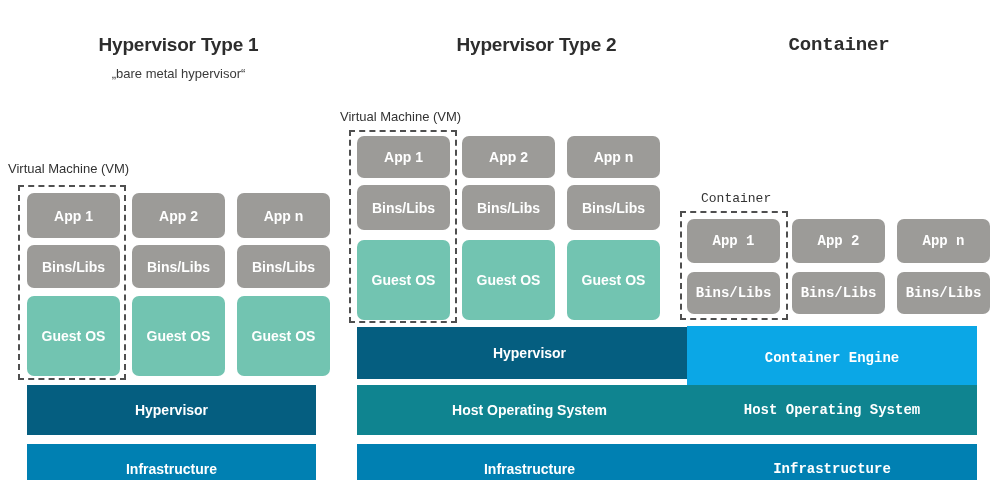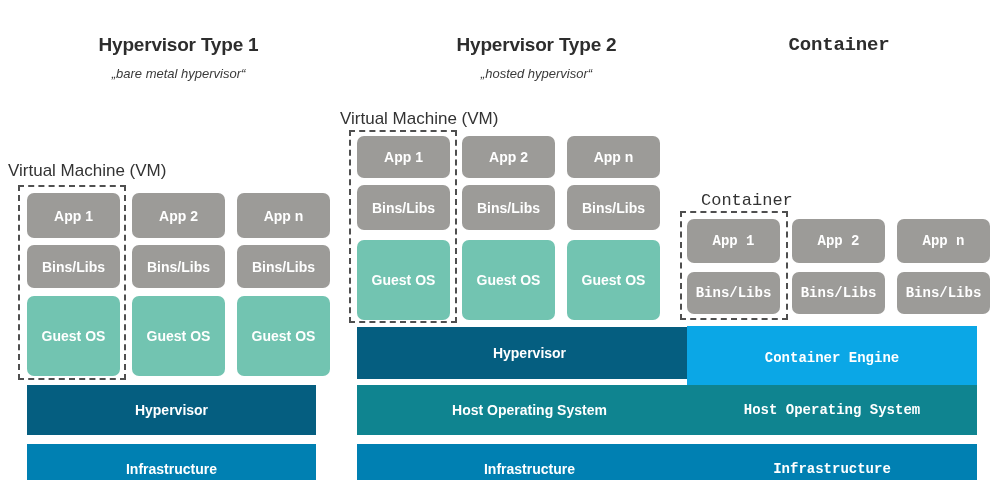--- a/index.html
+++ b/index.html
@@ -4,23 +4,23 @@
 <style>
   html,body { margin:0; padding:0; background:#ffffff; font-family:"Liberation Sans", sans-serif; }
   .canvas { position:relative; width:1001px; height:480px; background:#ffffff; overflow:hidden;margin-top:23px; }
   .col { position:absolute; top:0; height:100%; }
   .title {
     position:absolute; top:11px; left:0; right:0; margin:0;
     text-align:center; font-size:19px; font-weight:bold; color:#2d2d2d; letter-spacing:-0.2px;
   }
   .subtitle {
     position:absolute; top:43px; left:0; right:0; margin:0;
-    text-align:center; font-size:13px; font-style:italic; color:#3a3a3a;
+    text-align:center; font-size:13px; color:#3a3a3a;
   }
-  .group-label { position:absolute; font-size:17px; color:#333333; white-space:nowrap; }
+  .group-label { position:absolute; font-size:13px; color:#333333; white-space:nowrap; }
   .dashed { position:absolute; border:2px dashed #4f4f4f; box-sizing:border-box; background:transparent; }
   .box {
     position:absolute; width:93px; display:flex; align-items:center; justify-content:center;
     color:#ffffff; font-weight:bold; font-size:14px; text-align:center;border-radius:7px;
   }
   .sx0 { left:0; } .sx1 { left:105px; } .sx2 { left:210px; }
   .bar {
     position:absolute; left:0; right:14px; display:flex; align-items:center; justify-content:center;
     color:#ffffff; font-weight:bold; font-size:14px; text-align:center;
   }
@@ -48,21 +48,20 @@
     <div class="box sx0" style="top: 273px; height: 80px; background-color: rgb(114, 196, 177);">Guest OS</div>
     <div class="box sx1" style="top: 273px; height: 80px; background-color: rgb(114, 196, 177);">Guest OS</div>
     <div class="box sx2" style="top: 273px; height: 80px; background-color: rgb(114, 196, 177);">Guest OS</div>
 
     <div class="bar" style="top: 362px; height: 50px; background-color: rgb(5, 94, 128);">Hypervisor</div>
     <div class="bar" style="top: 421px; height: 50px; background-color: rgb(0, 128, 178);">Infrastructure</div>
   </section>
 
   <section class="col" style="left:357px; width:359px;">
     <h2 class="title">Hypervisor Type 2</h2>
-    <p class="subtitle">„hosted hypervisor“</p>
 
     <div class="group-label" style="left:-17px; top:86px;">Virtual Machine (VM)</div>
     <div class="dashed" style="left:-8px; top:107px; width:108px; height:193px;"></div>
 
     <div class="box sx0" style="top: 113px; height: 42px; background-color: rgb(156, 155, 152);">App 1</div>
     <div class="box sx1" style="top: 113px; height: 42px; background-color: rgb(156, 155, 152);">App 2</div>
     <div class="box sx2" style="top: 113px; height: 42px; background-color: rgb(156, 155, 152);">App n</div>
 
     <div class="box sx0" style="top: 162px; height: 45px; background-color: rgb(156, 155, 152);">Bins/Libs</div>
     <div class="box sx1" style="top: 162px; height: 45px; background-color: rgb(156, 155, 152);">Bins/Libs</div>

